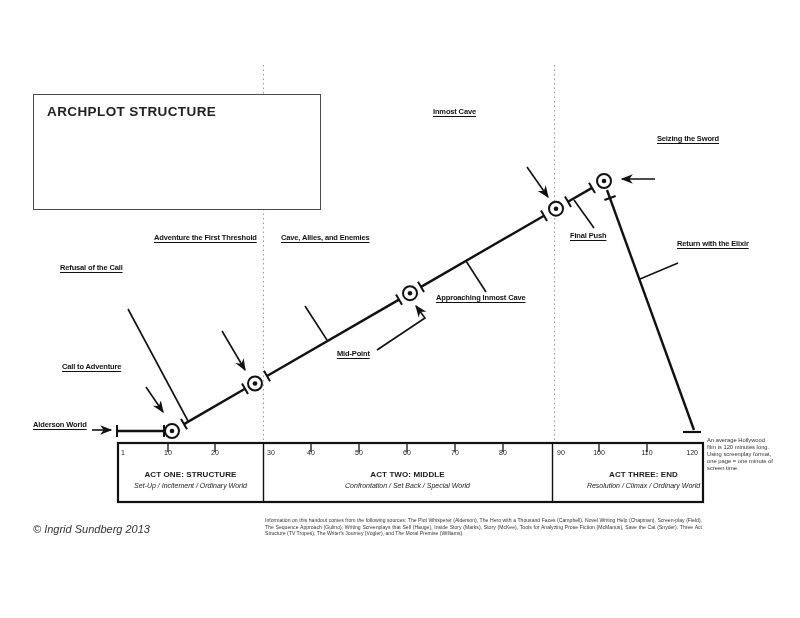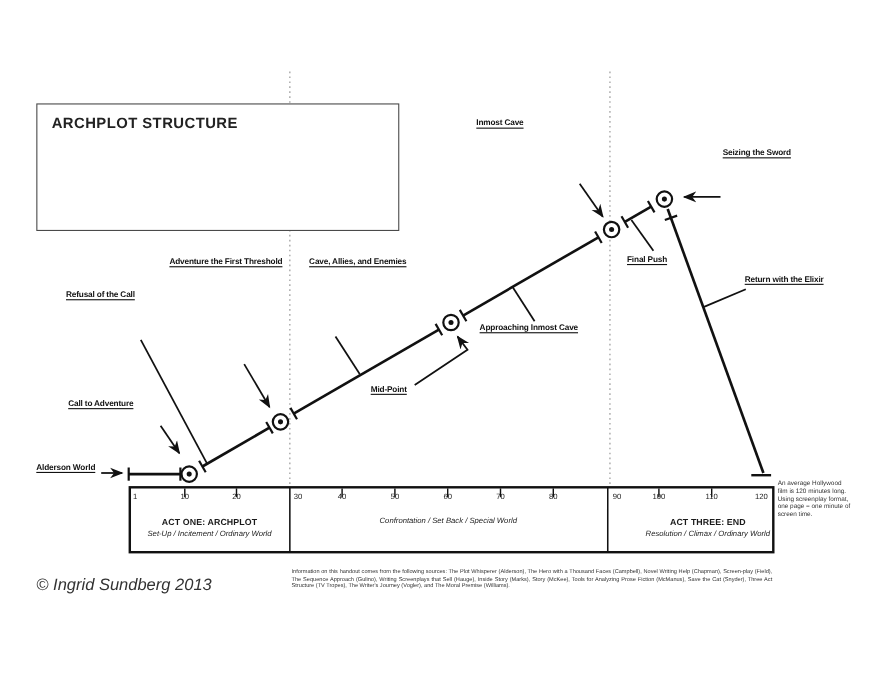--- a/index.html
+++ b/index.html
@@ -6,21 +6,21 @@
   .canvas{
     position:relative;width:800px;height:618px;background:#ffffff;overflow:hidden;
     font-family:"Liberation Sans",sans-serif;color:#1a1a1a;
   }
   .canvas svg{position:absolute;left:0;top:0;}
   .lbl{
     position:absolute;font-weight:bold;font-size:7.5px;letter-spacing:-0.15px;
     text-decoration:underline;text-underline-offset:1.5px;white-space:nowrap;color:#111;
   }
   .title-box{
-    position:absolute;left:33px;top:94px;width:330px;height:116px;
+    position:absolute;left:33px;top:94px;width:288px;height:116px;
     border:1.5px solid #4a4a4a;background:#fff;box-sizing:border-box;
   }
   .title-box .t{
     font-size:13.5px;font-weight:bold;letter-spacing:0.4px;color:#222;
     padding:9px 0 0 13px;
   }
   .act{position:absolute;top:470px;text-align:center;}
   .act .at{font-size:8px;font-weight:bold;letter-spacing:0.1px;margin-bottom:3px;}
   .act .as{font-size:7px;font-style:italic;color:#222;}
   .num{position:absolute;top:449px;font-size:7px;color:#222;transform:translateX(-50%);}
@@ -28,21 +28,21 @@
   .num.right{transform:translateX(-100%);}
   .side-note{
     position:absolute;left:707px;top:437px;width:66px;
     font-size:5.8px;line-height:1.22;color:#333;
   }
   .footer{
     position:absolute;left:265px;top:517px;width:437px;
     font-size:5.1px;line-height:1.28;color:#333;text-align:justify;
   }
   .copyright{
-    position:absolute;left:33px;top:523px;font-size:15px;font-style:italic;color:#333;
+    position:absolute;left:33px;top:523px;font-size:11px;font-style:italic;color:#333;
   }
 </style>
 </head>
 <body>
 
 <div class="canvas">
 
   <svg width="800" height="618" viewBox="0 0 800 618">
     <defs>
       <marker id="ah" viewBox="0 0 10 10" refX="8.5" refY="5" markerWidth="8" markerHeight="8" orient="auto-start-reverse">
@@ -147,27 +147,28 @@
   <div class="lbl" style="left:33px;top:420px">Alderson World</div>
   <div class="lbl" style="left:62px;top:362px">Call to Adventure</div>
   <div class="lbl" style="left:60px;top:263px">Refusal of the Call</div>
   <div class="lbl" style="left:154px;top:233px">Adventure the First Threshold</div>
   <div class="lbl" style="left:281px;top:233px">Cave, Allies, and Enemies</div>
   <div class="lbl" style="left:337px;top:349px">Mid-Point</div>
   <div class="lbl" style="left:436px;top:293px">Approaching Inmost Cave</div>
   <div class="lbl" style="left:433px;top:107px">Inmost Cave</div>
   <div class="lbl" style="left:657px;top:134px">Seizing the Sword</div>
   <div class="lbl" style="left:570px;top:231px">Final Push</div>
-  <div class="lbl" style="left:677px;top:249px">Return with the Elixir</div>
+  <div class="lbl" style="left:677px;top:239px">Return with the Elixir</div>
 
   <div class="act" style="left:118px;width:145px">
-    <div class="at">ACT ONE: ARCHPLOT</div>
+    <div class="at">ACT ONE: STRUCTURE</div>
     <div class="as">Set-Up / Incitement / Ordinary World</div>
   </div>
   <div class="act" style="left:263px;width:289px">
+    <div class="at">ACT TWO: MIDDLE</div>
     <div class="as">Confrontation / Set Back / Special World</div>
   </div>
   <div class="act" style="left:552px;width:183px">
     <div class="at">ACT THREE: END</div>
     <div class="as">Resolution / Climax / Ordinary World</div>
   </div>
 
   <span class="num left" style="left:121px">1</span>
   <span class="num" style="left:168px">10</span>
   <span class="num" style="left:215px">20</span>

